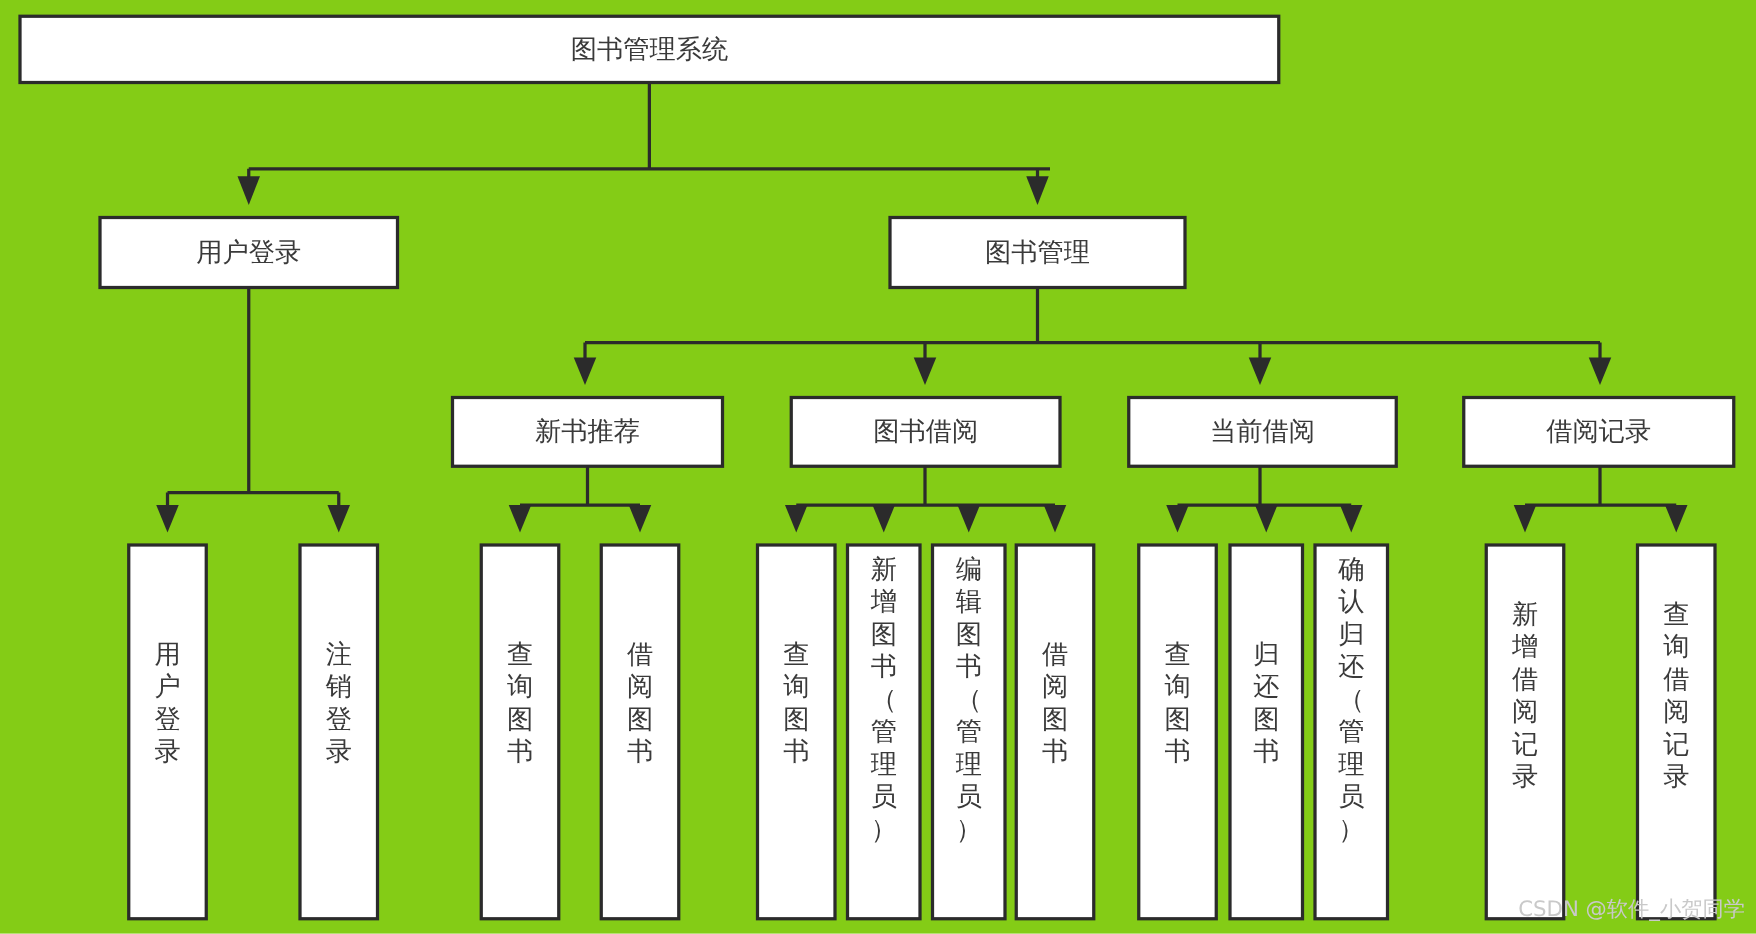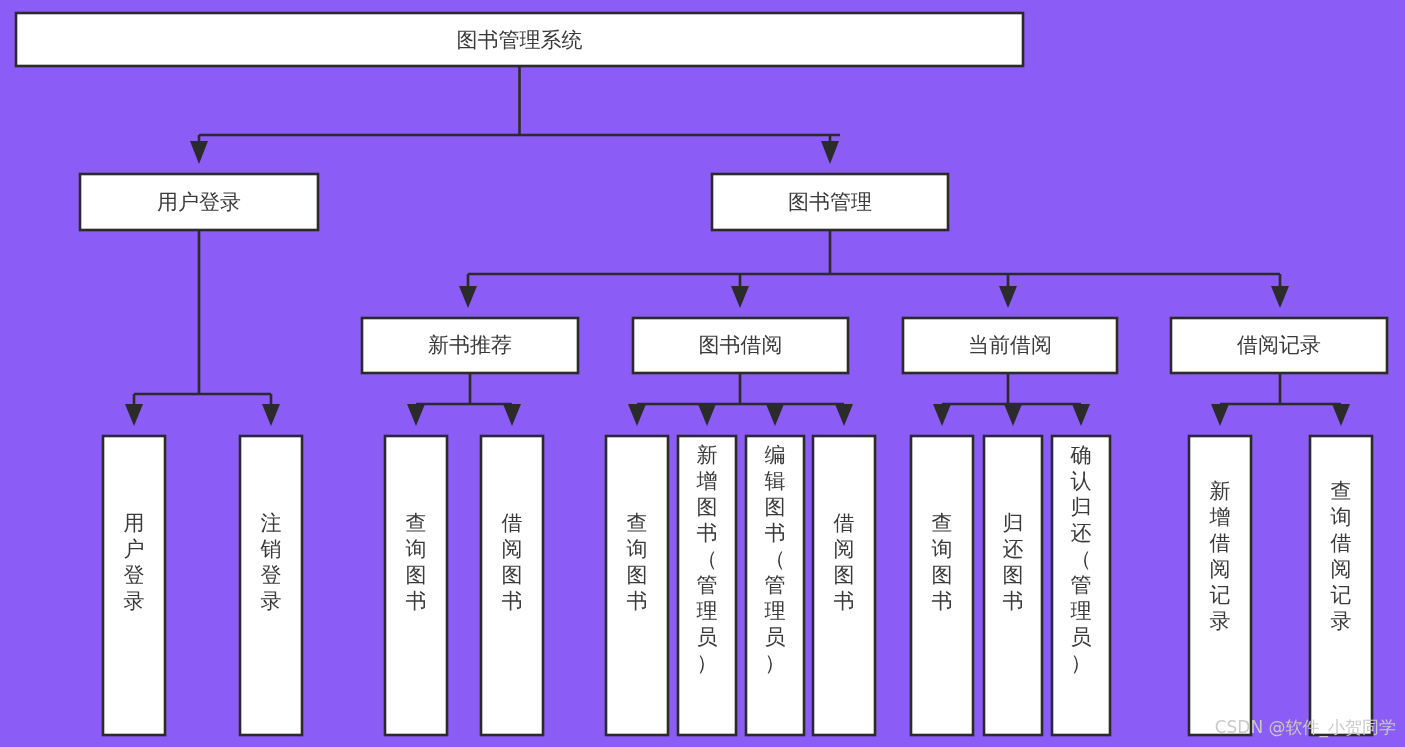--- a/index.html
+++ b/index.html
@@ -10,21 +10,21 @@
   body {
     width: 1405px;
     height: 747px;
     font-family: "DejaVu Sans", "Liberation Sans", sans-serif;
     overflow: hidden;
   }
   #diagram-root {
     position: relative;
     width: 1405px;
     height: 747px;
-    background: #8b5cf6;
+    background: #84cc16;
   }
   svg#flow-svg {
     position: absolute;
     left: 0;
     top: 0;
     width: 1405px;
     height: 747px;
     display: block;
   }
   .node-box {

